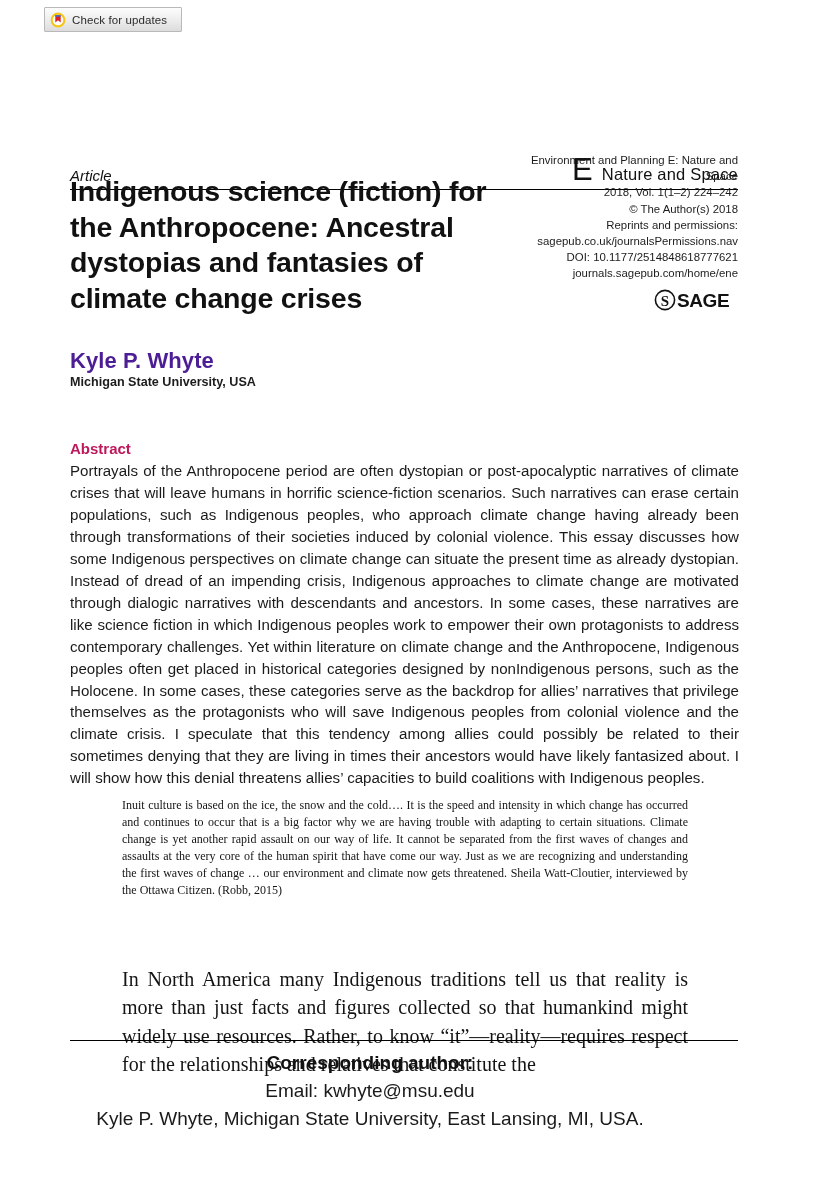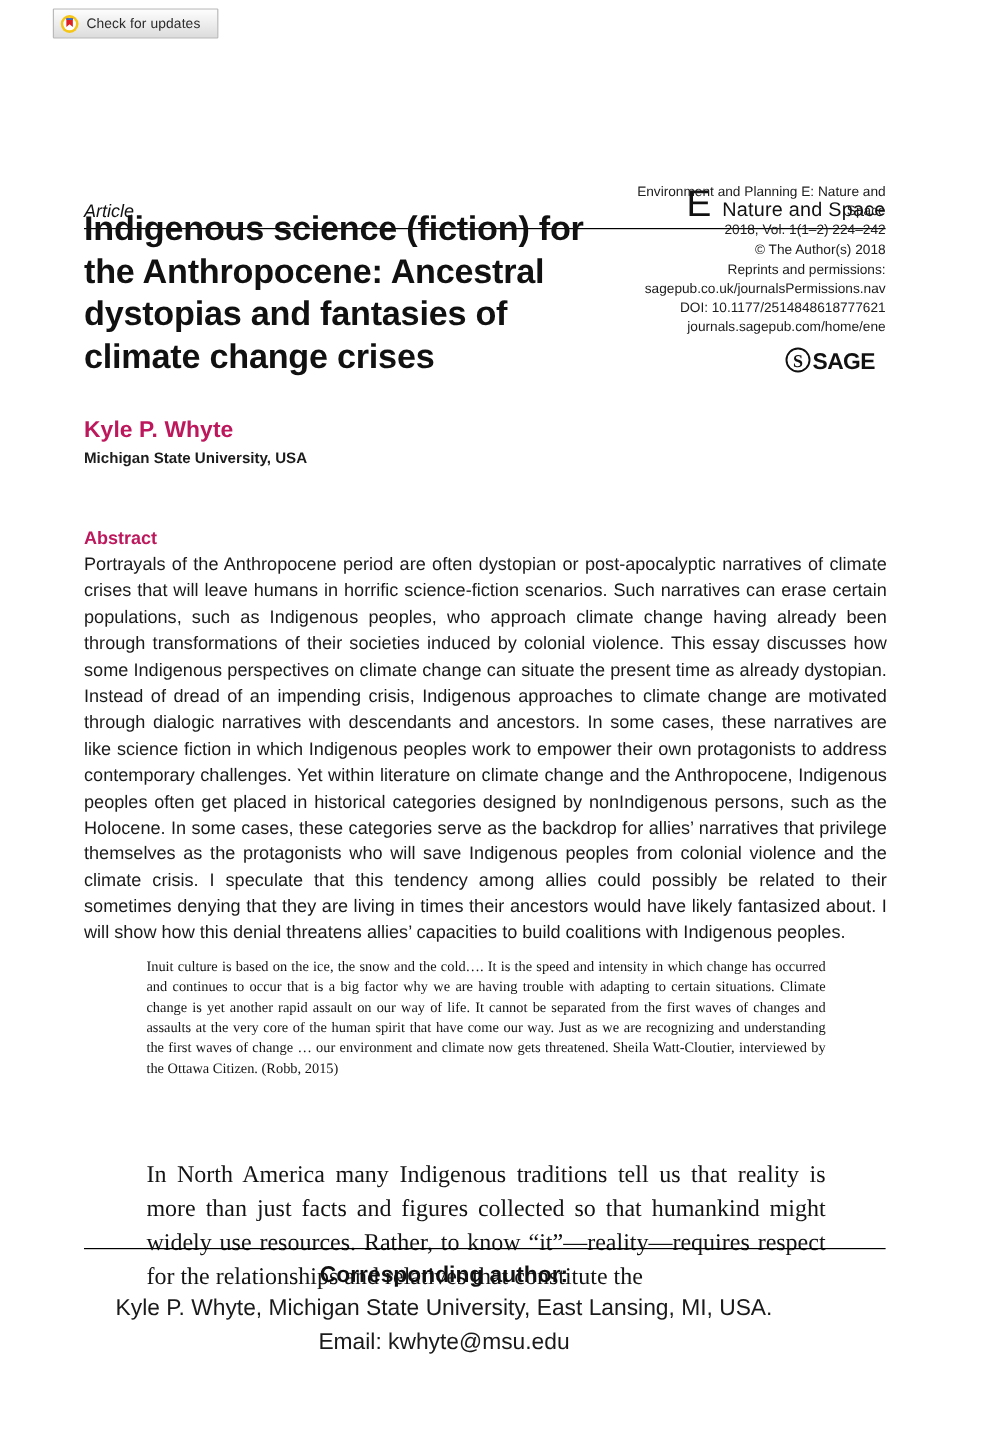--- a/index.html
+++ b/index.html
@@ -116,23 +116,23 @@
     display: flex;
     justify-content: flex-end;
     align-items: center;
   }
 
   
   .author {
     position: absolute;
     left: 70px;
     top: 348px;
-    font-size: 19px;
-    font-weight: bold;
-    color: #be185d;
+    font-size: 22px;
+    font-weight: bold;
+    color: #4c1d95;
     letter-spacing: .1px;
   }
   .affiliation {
     position: absolute;
     left: 70px;
     top: 375px;
     font-size: 12.6px;
     color: #1c1c1c;
     font-weight: bold;
   }
@@ -253,17 +253,17 @@
 
   <div class="abstract-head">Abstract</div>
   <div class="abstract-body">Portrayals of the Anthropocene period are often dystopian or post-apocalyptic narratives of climate crises that will leave humans in horrific science-fiction scenarios. Such narratives can erase certain populations, such as Indigenous peoples, who approach climate change having already been through transformations of their societies induced by colonial violence. This essay discusses how some Indigenous perspectives on climate change can situate the present time as already dystopian. Instead of dread of an impending crisis, Indigenous approaches to climate change are motivated through dialogic narratives with descendants and ancestors. In some cases, these narratives are like science fiction in which Indigenous peoples work to empower their own protagonists to address contemporary challenges. Yet within literature on climate change and the Anthropocene, Indigenous peoples often get placed in historical categories designed by nonIndigenous persons, such as the Holocene. In some cases, these categories serve as the backdrop for allies’ narratives that privilege themselves as the protagonists who will save Indigenous peoples from colonial violence and the climate crisis. I speculate that this tendency among allies could possibly be related to their sometimes denying that they are living in times their ancestors would have likely fantasized about. I will show how this denial threatens allies’ capacities to build coalitions with Indigenous peoples.</div>
 
   <div class="quote">Inuit culture is based on the ice, the snow and the cold…. It is the speed and intensity in which change has occurred and continues to occur that is a big factor why we are having trouble with adapting to certain situations. Climate change is yet another rapid assault on our way of life. It cannot be separated from the first waves of changes and assaults at the very core of the human spirit that have come our way. Just as we are recognizing and understanding the first waves of change … our environment and climate now gets threatened. Sheila Watt-Cloutier, interviewed by the Ottawa Citizen. (Robb, 2015)</div>
   <div class="bodypara">In North America many Indigenous traditions tell us that reality is more than just facts and figures collected so that humankind might widely use resources. Rather, to know “it”—reality—requires respect for the relationships and relatives that constitute the</div>
 
   <div class="footer-rule"></div>
   <div class="footer">
     <div class="f-head">Corresponding author:</div>
+    <div>Email: kwhyte@msu.edu</div>
     <div>Kyle P. Whyte, Michigan State University, East Lansing, MI, USA.</div>
-    <div>Email: kwhyte@msu.edu</div>
   </div>
 
 </div>
 
 </body></html>

